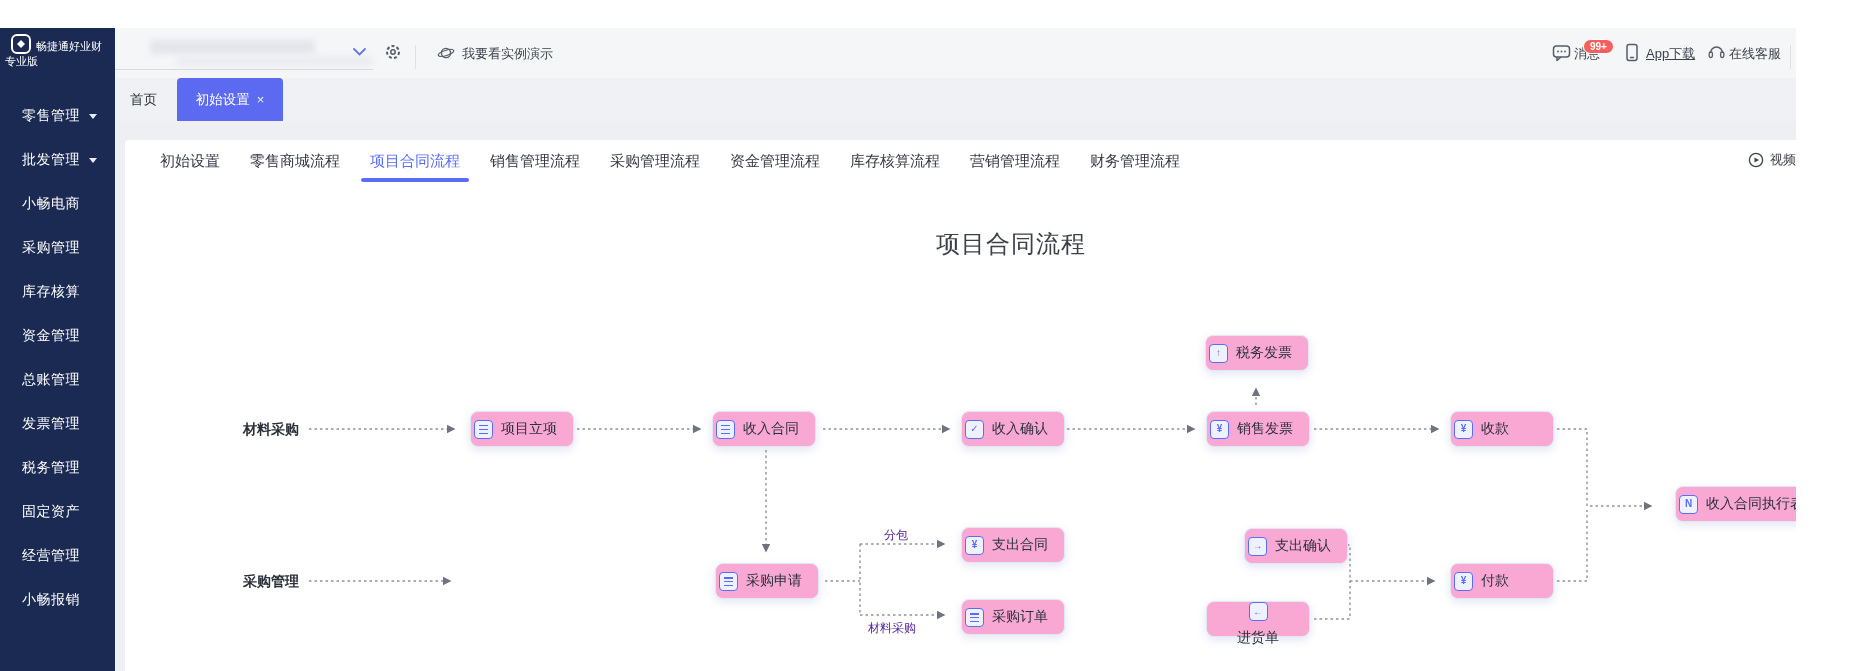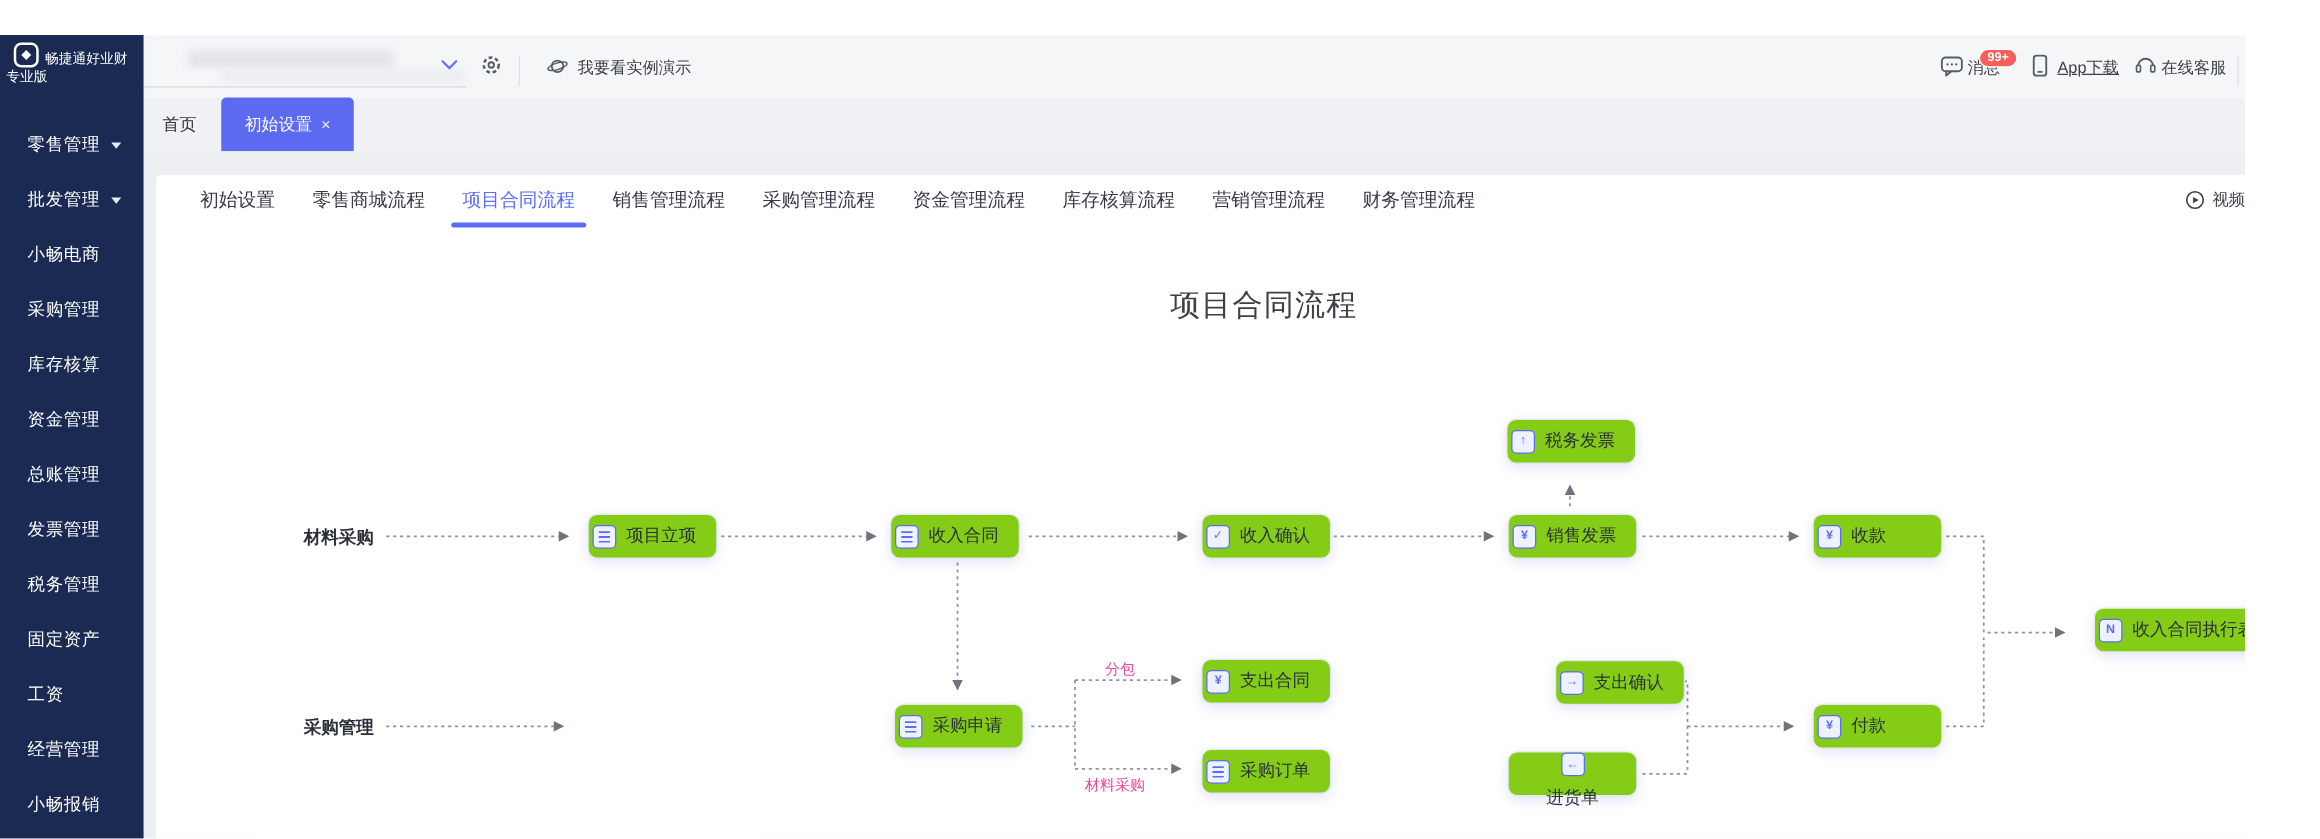--- a/index.html
+++ b/index.html
@@ -52,23 +52,23 @@
   .ftab{position:relative;font-size:15px;color:#343945;line-height:20px;cursor:pointer;white-space:nowrap;}
   .ftab.active{color:#5b6cf9;}
   .ftab.active::after{content:"";position:absolute;left:-9px;right:-9px;top:27px;height:3.5px;background:#5b6cf9;border-radius:2px;}
   .toolbar{position:absolute;left:1748px;top:151px;display:flex;align-items:center;gap:6px;z-index:3;font-size:13px;color:#3c414a;white-space:nowrap;}
   .tb-div{width:1px;height:14px;background:#d0d3da;margin:0 3px;}
 
   
   .flowtitle{position:absolute;left:936px;top:228px;font-size:24px;font-weight:500;color:#3b4049;letter-spacing:1px;z-index:2;}
   .connectors{position:absolute;left:0;top:0;width:1856px;height:671px;z-index:1;pointer-events:none;}
   .rowlabel{position:absolute;font-size:14px;font-weight:600;color:#2a2f39;z-index:2;}
-  .branchlabel{position:absolute;font-size:12px;color:#ec4899;z-index:2;}
+  .branchlabel{position:absolute;font-size:12px;color:#4c1d95;z-index:2;}
   .node{position:absolute;height:36px;min-width:104px;box-sizing:border-box;display:inline-flex;align-items:center;
-        gap:8px;padding:0 3px;background:#84cc16;border:1px solid #e4e7f2;border-radius:8px;
+        gap:8px;padding:0 3px;background:#f9a8d4;border:1px solid #e4e7f2;border-radius:8px;
         box-shadow:0 3px 10px rgba(109,123,196,.20);font-size:14px;color:#2b303b;z-index:2;cursor:pointer;white-space:nowrap;}
   .nicon{flex:0 0 auto;width:17px;height:17px;border:1.6px solid #5b6cf9;border-radius:4px;background:#eef1ff;
          display:flex;align-items:center;justify-content:center;color:#5b6cf9;font-weight:bold;}
   .nicon.lines::before{content:"";width:9px;height:9px;
          background:repeating-linear-gradient(to bottom,#5b6cf9 0 1.5px,transparent 1.5px 3.8px);}
   .nicon.char::before{content:attr(data-char);font-size:10px;line-height:10px;}
 </style>
 </head>
 <body>
 
@@ -112,23 +112,20 @@
           <span>总账管理</span>
         </div>
       <div class="navitem">
           <span>发票管理</span>
         </div>
       <div class="navitem">
           <span>税务管理</span>
         </div>
       <div class="navitem">
           <span>固定资产</span>
-        </div>
-      <div class="navitem">
-          <span>工资</span>
         </div>
       <div class="navitem">
           <span>经营管理</span>
         </div>
       <div class="navitem">
           <span>小畅报销</span>
         </div>
     </nav>
   </aside>
 

